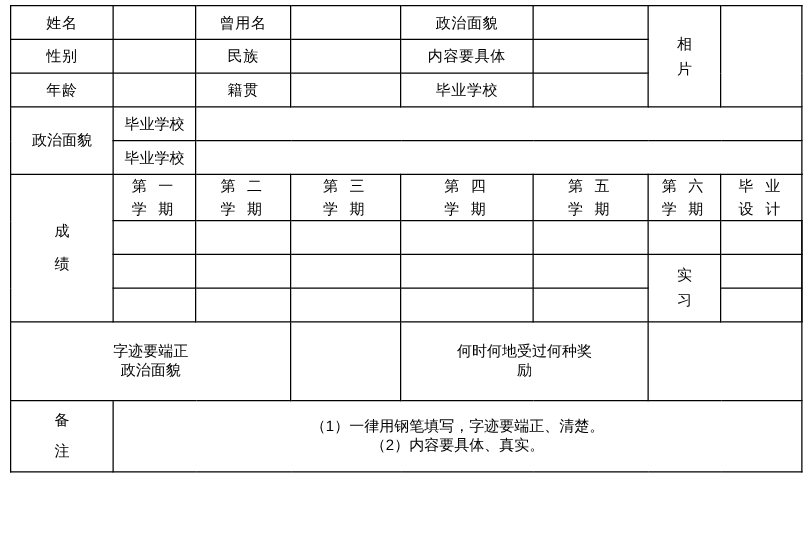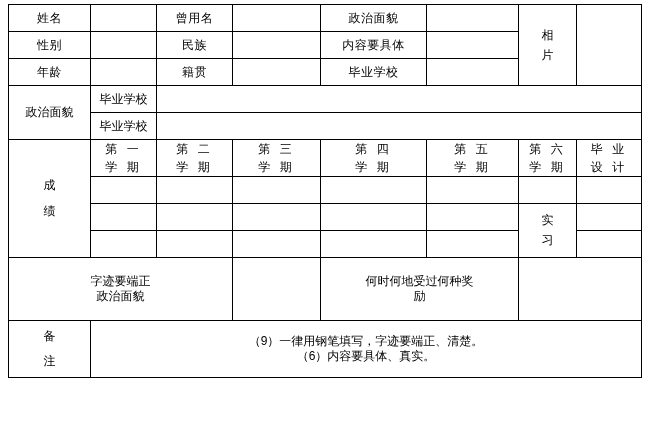--- a/index.html
+++ b/index.html
@@ -244,19 +244,19 @@
       </td>
       <td class="blank" colspan="2"></td>
     </tr>
 
     <tr>
       <td class="grade" style="height:56px">
         <span class="gline">备</span>
         <span class="gline">注</span>
       </td>
       <td class="note" colspan="7">
-        <span class="nline">（9）一律用钢笔填写，字迹要端正、清楚。</span>
-        <span class="nline">（6）内容要具体、真实。</span>
+        <span class="nline">（1）一律用钢笔填写，字迹要端正、清楚。</span>
+        <span class="nline">（2）内容要具体、真实。</span>
       </td>
     </tr>
   </tbody>
     </table>
 </div>
 
 </body></html>

